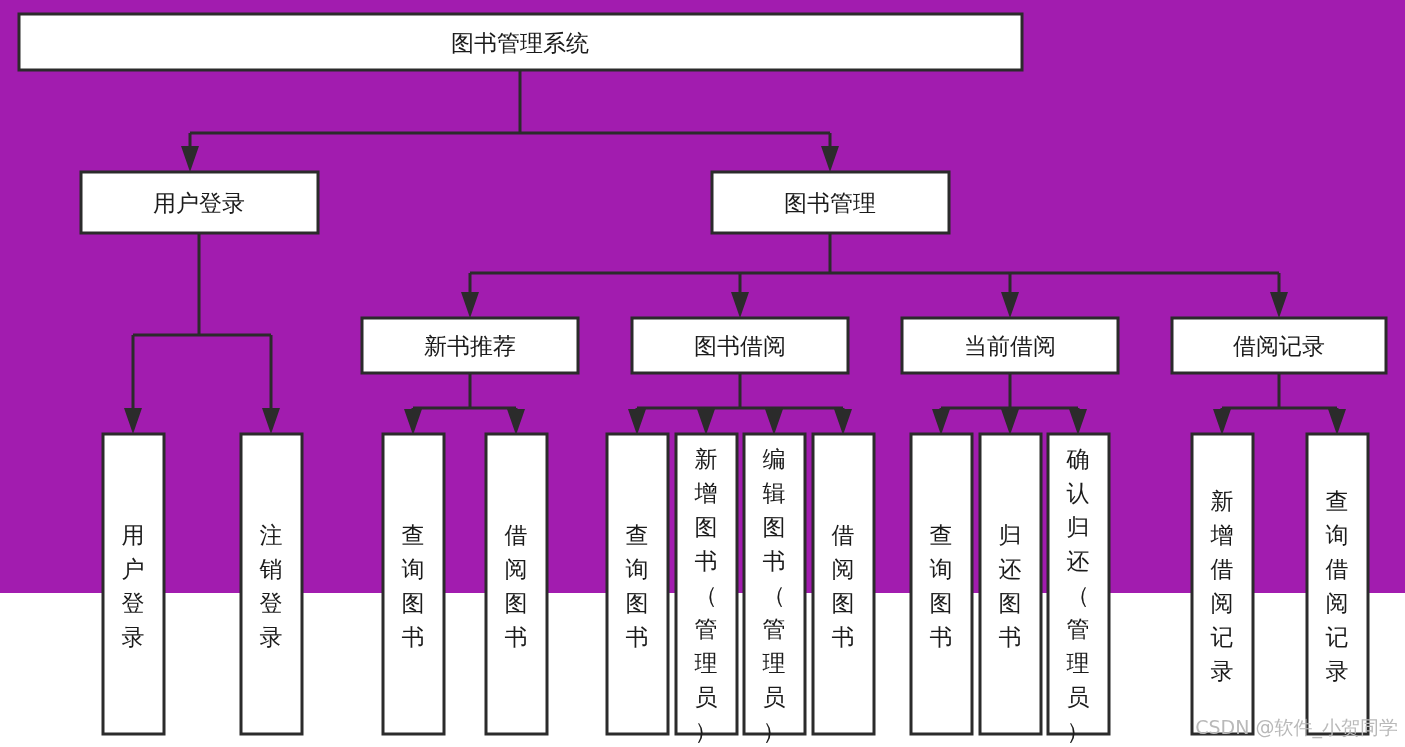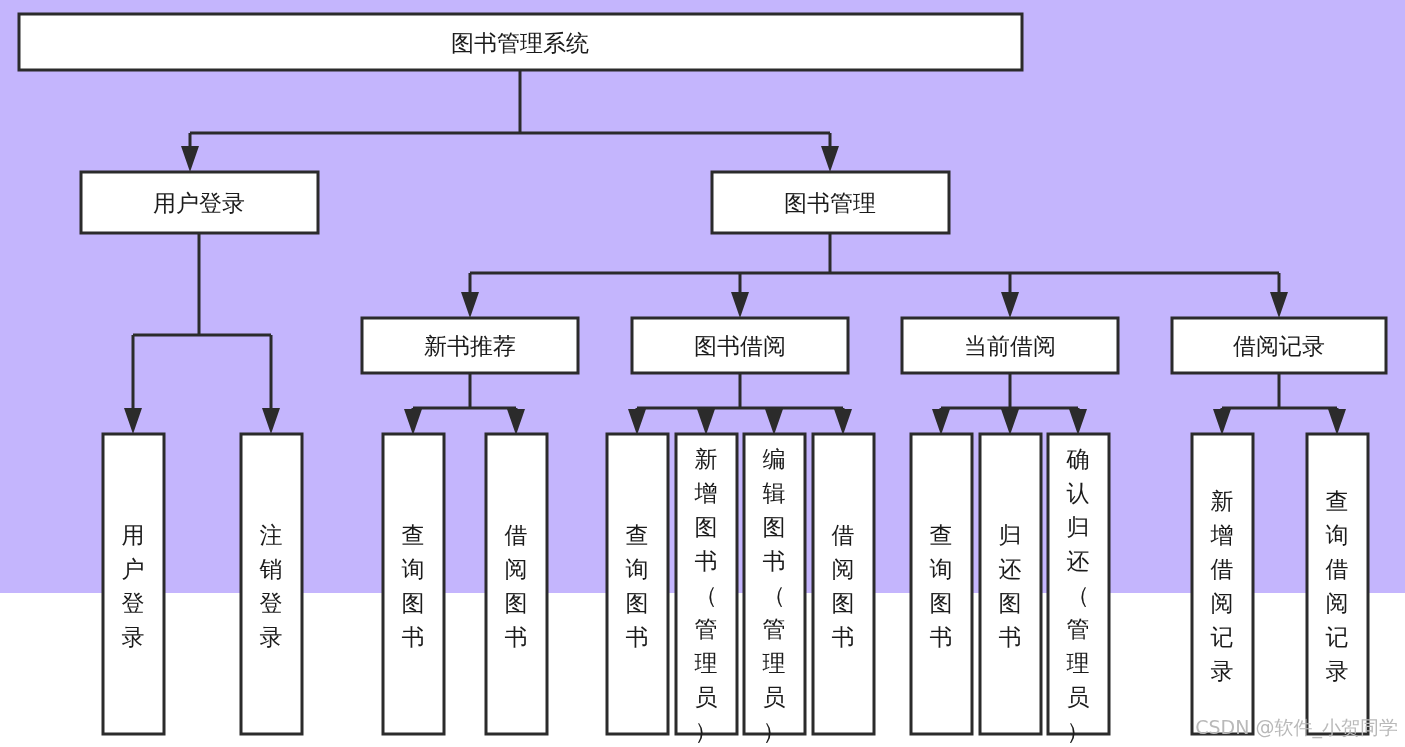--- a/index.html
+++ b/index.html
@@ -11,21 +11,21 @@
   body {
     width: 1405px;
     height: 747px;
     overflow: hidden;
     font-family: "DejaVu Sans", "Liberation Sans", sans-serif;
   }
   #diagram-root {
     position: relative;
     width: 1405px;
     height: 593px;
-    background: #c4b5fd;
+    background: #a21caf;
   }
   svg#tree-svg {
     position: absolute;
     top: 0;
     left: 0;
     width: 1405px;
     height: 747px;
     display: block;
   }
   .node-box {

